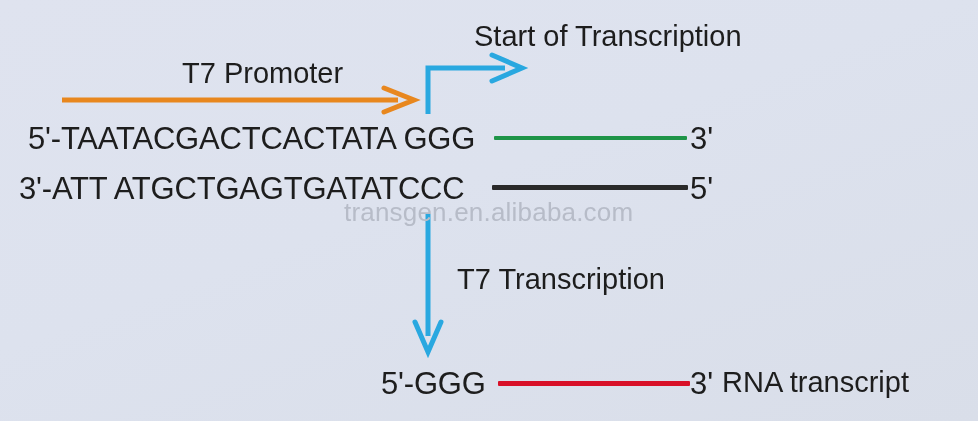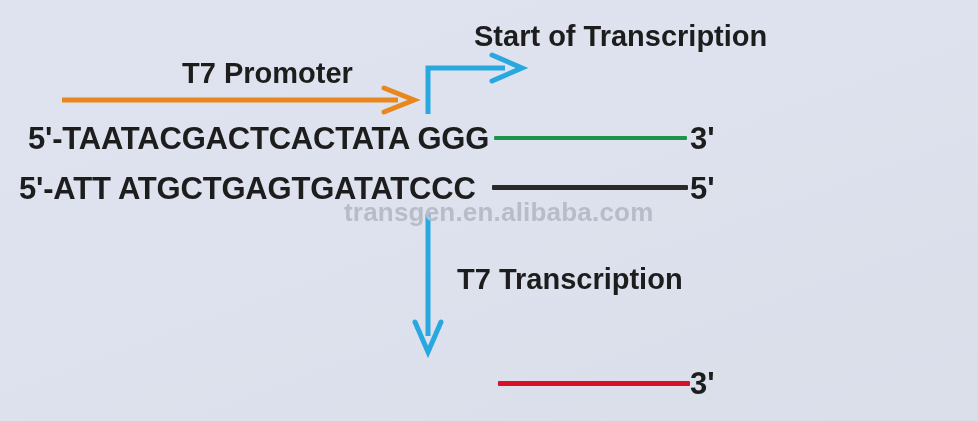--- a/index.html
+++ b/index.html
@@ -17,21 +17,21 @@
   #diagram {
     position: relative;
     width: 978px;
     height: 421px;
     background: linear-gradient(160deg, #dfe3ef 0%, #dde2ee 45%, #d9dee9 100%);
   }
   .txt {
     position: absolute;
     white-space: nowrap;
     line-height: 1;
-    font-weight: 700;
+    font-weight: 400;
     letter-spacing: 0px;
   }
 
   
   .seq {
     font-size: 31px;
     letter-spacing: -0.2px;
   }
   #top-strand-seq  { left: 19px;  top: 123px; margin-left: 9px; }
   #bottom-strand-seq { left: 19px; top: 173px; }
@@ -108,30 +108,32 @@
   <div class="txt" id="promoter-label">T7 Promoter</div>
 
   <div class="txt" id="start-transcription-label">Start of Transcription</div>
 
   <div class="txt seq" id="top-strand-seq">5'-TAATACGACTCACTATA GGG</div>
 
   <div class="strand-line" id="top-strand-line" style="background:#1e9448;"></div>
 
   <div class="txt" id="top-strand-end">3'</div>
 
-  <div class="txt seq" id="bottom-strand-seq">5'-ATT ATGCTGAGTGATATCCC</div>
+  <div class="txt seq" id="bottom-strand-seq">3'-ATT ATGCTGAGTGATATCCC</div>
 
   <div class="strand-line" id="bottom-strand-line" style="background:#2a2a2a;"></div>
 
   <div class="txt" id="bottom-strand-end">5'</div>
 
 
   <div class="txt" id="watermark">transgen.en.alibaba.com</div>
 
   <div class="txt" id="t7-transcription-label">T7 Transcription</div>
 
+  <div class="txt seq" id="rna-5-label">5'-GGG</div>
 
   <div class="strand-line" id="rna-strand-line" style="background:#d81028;"></div>
 
   <div class="txt" id="rna-3-label">3'</div>
 
+  <div class="txt" id="rna-name-label">RNA transcript</div>
 
 </div>
 
 </body></html>

